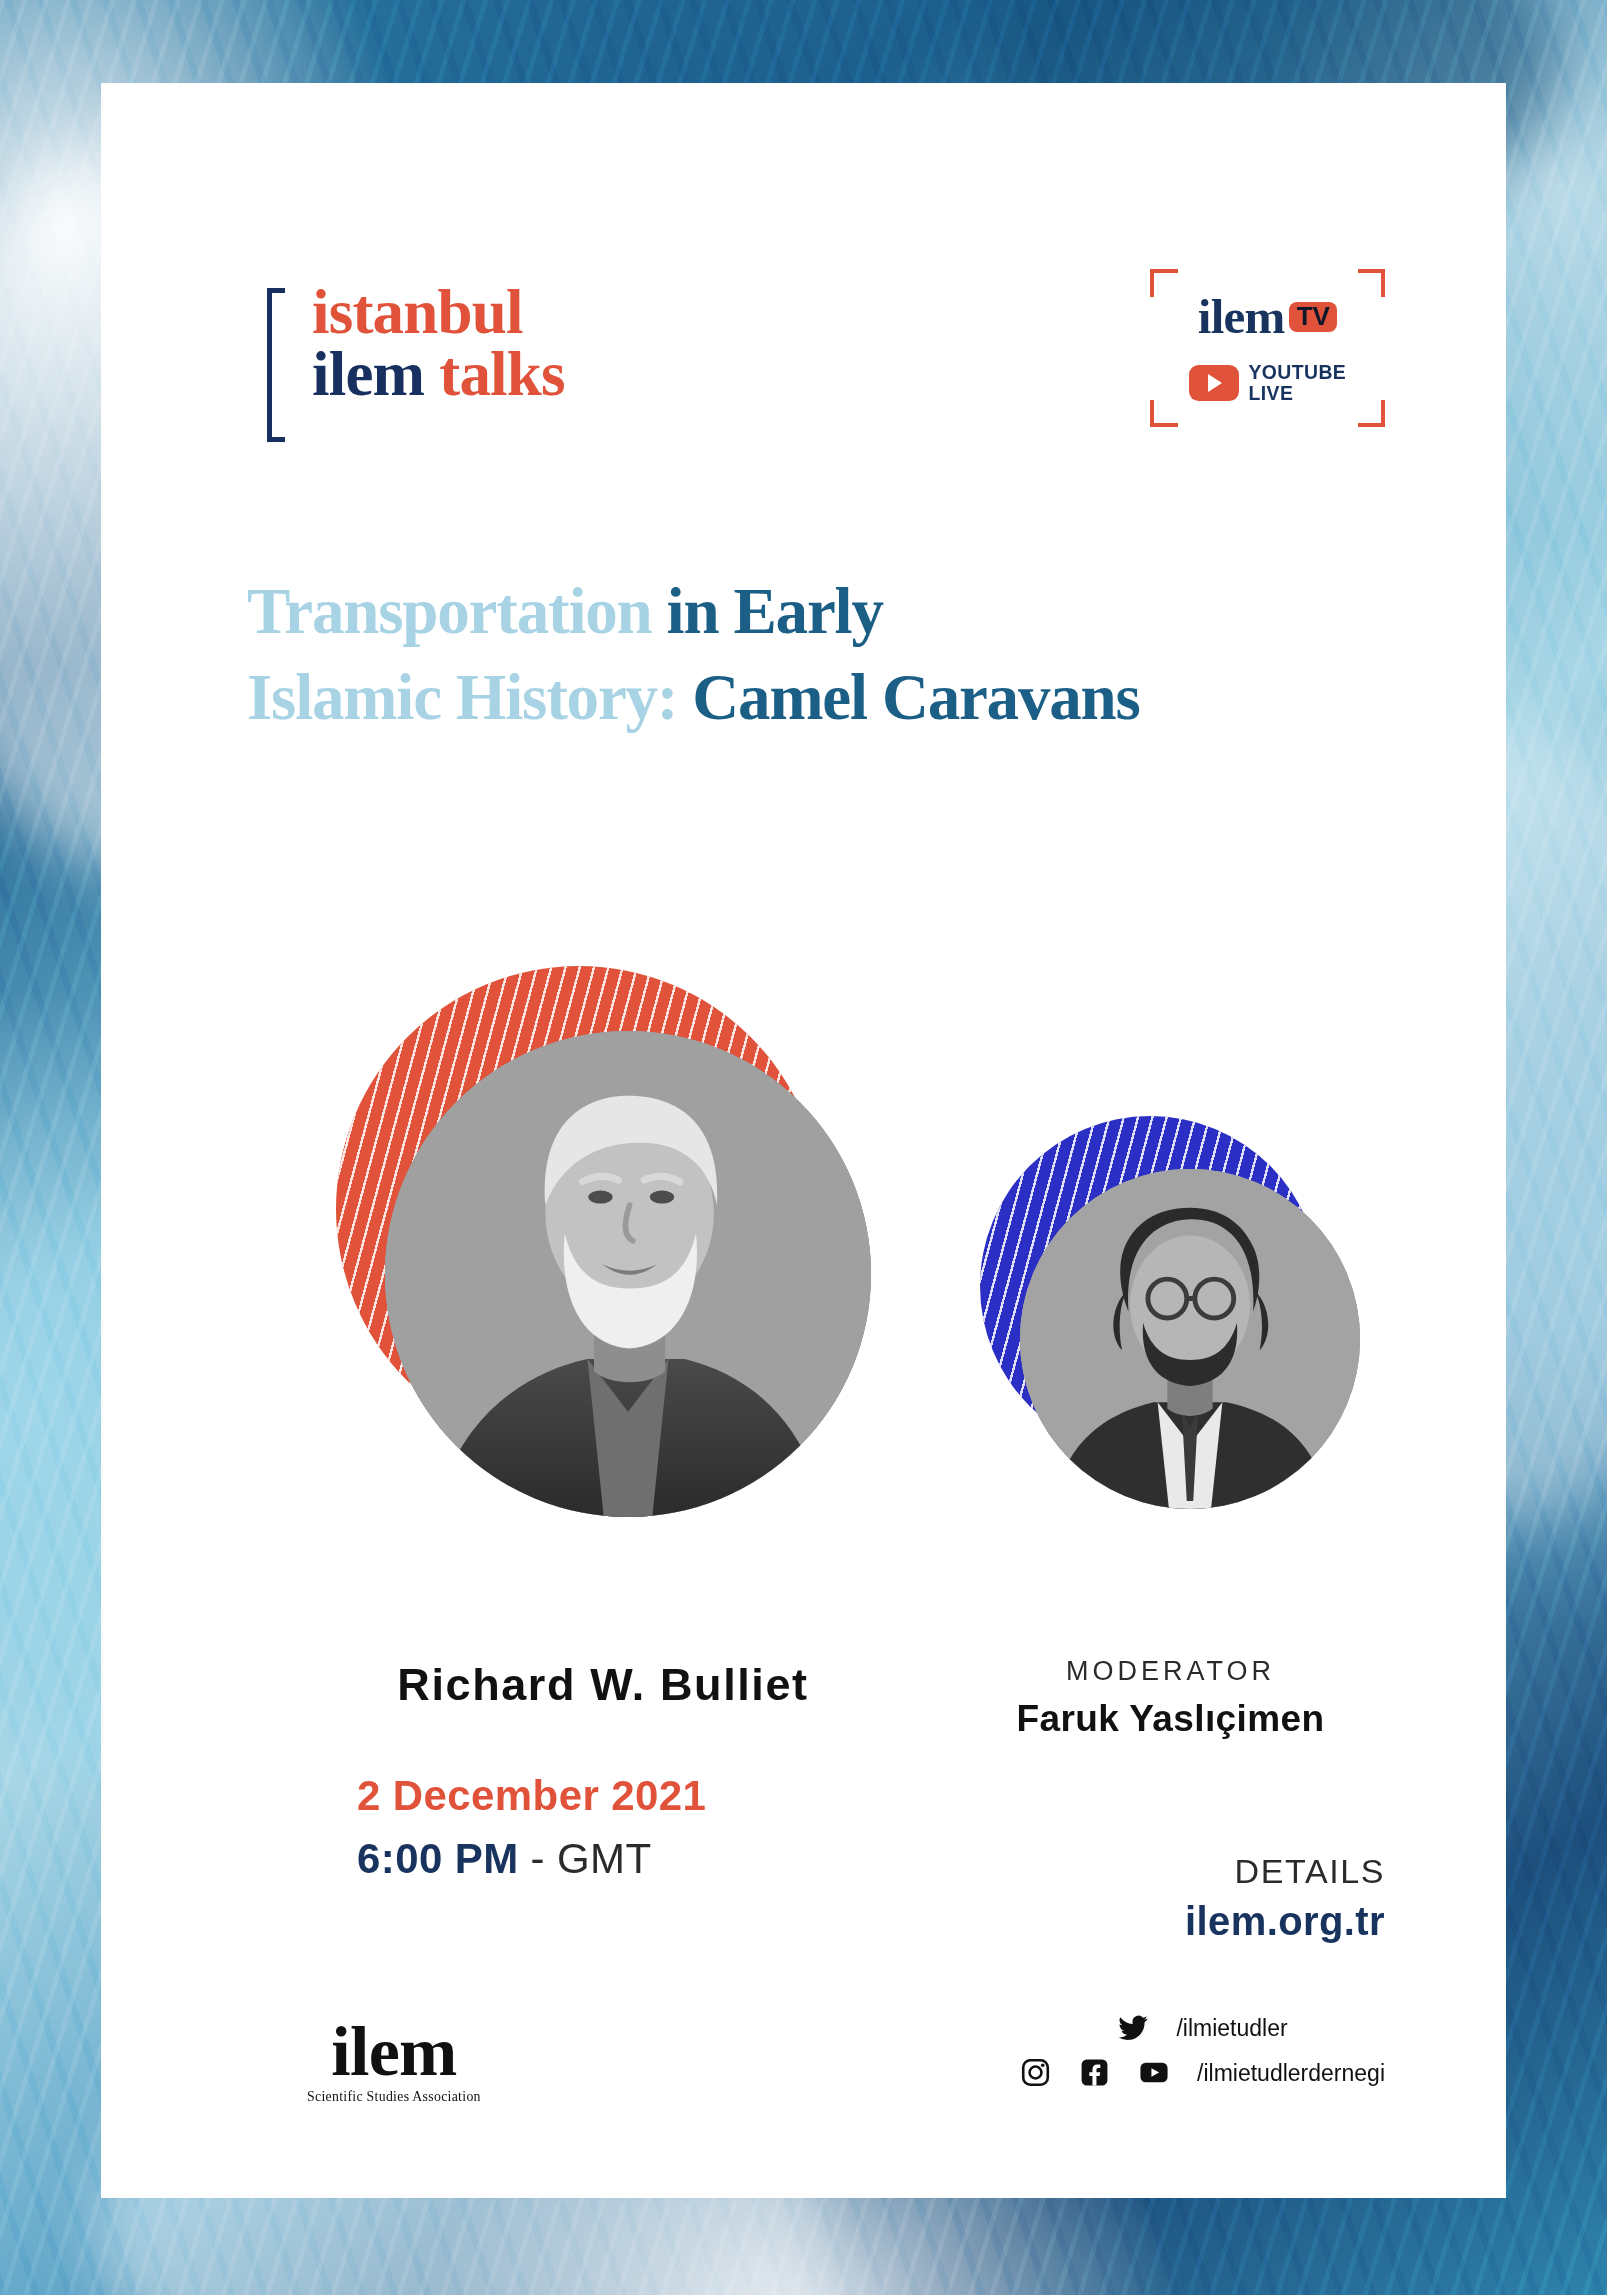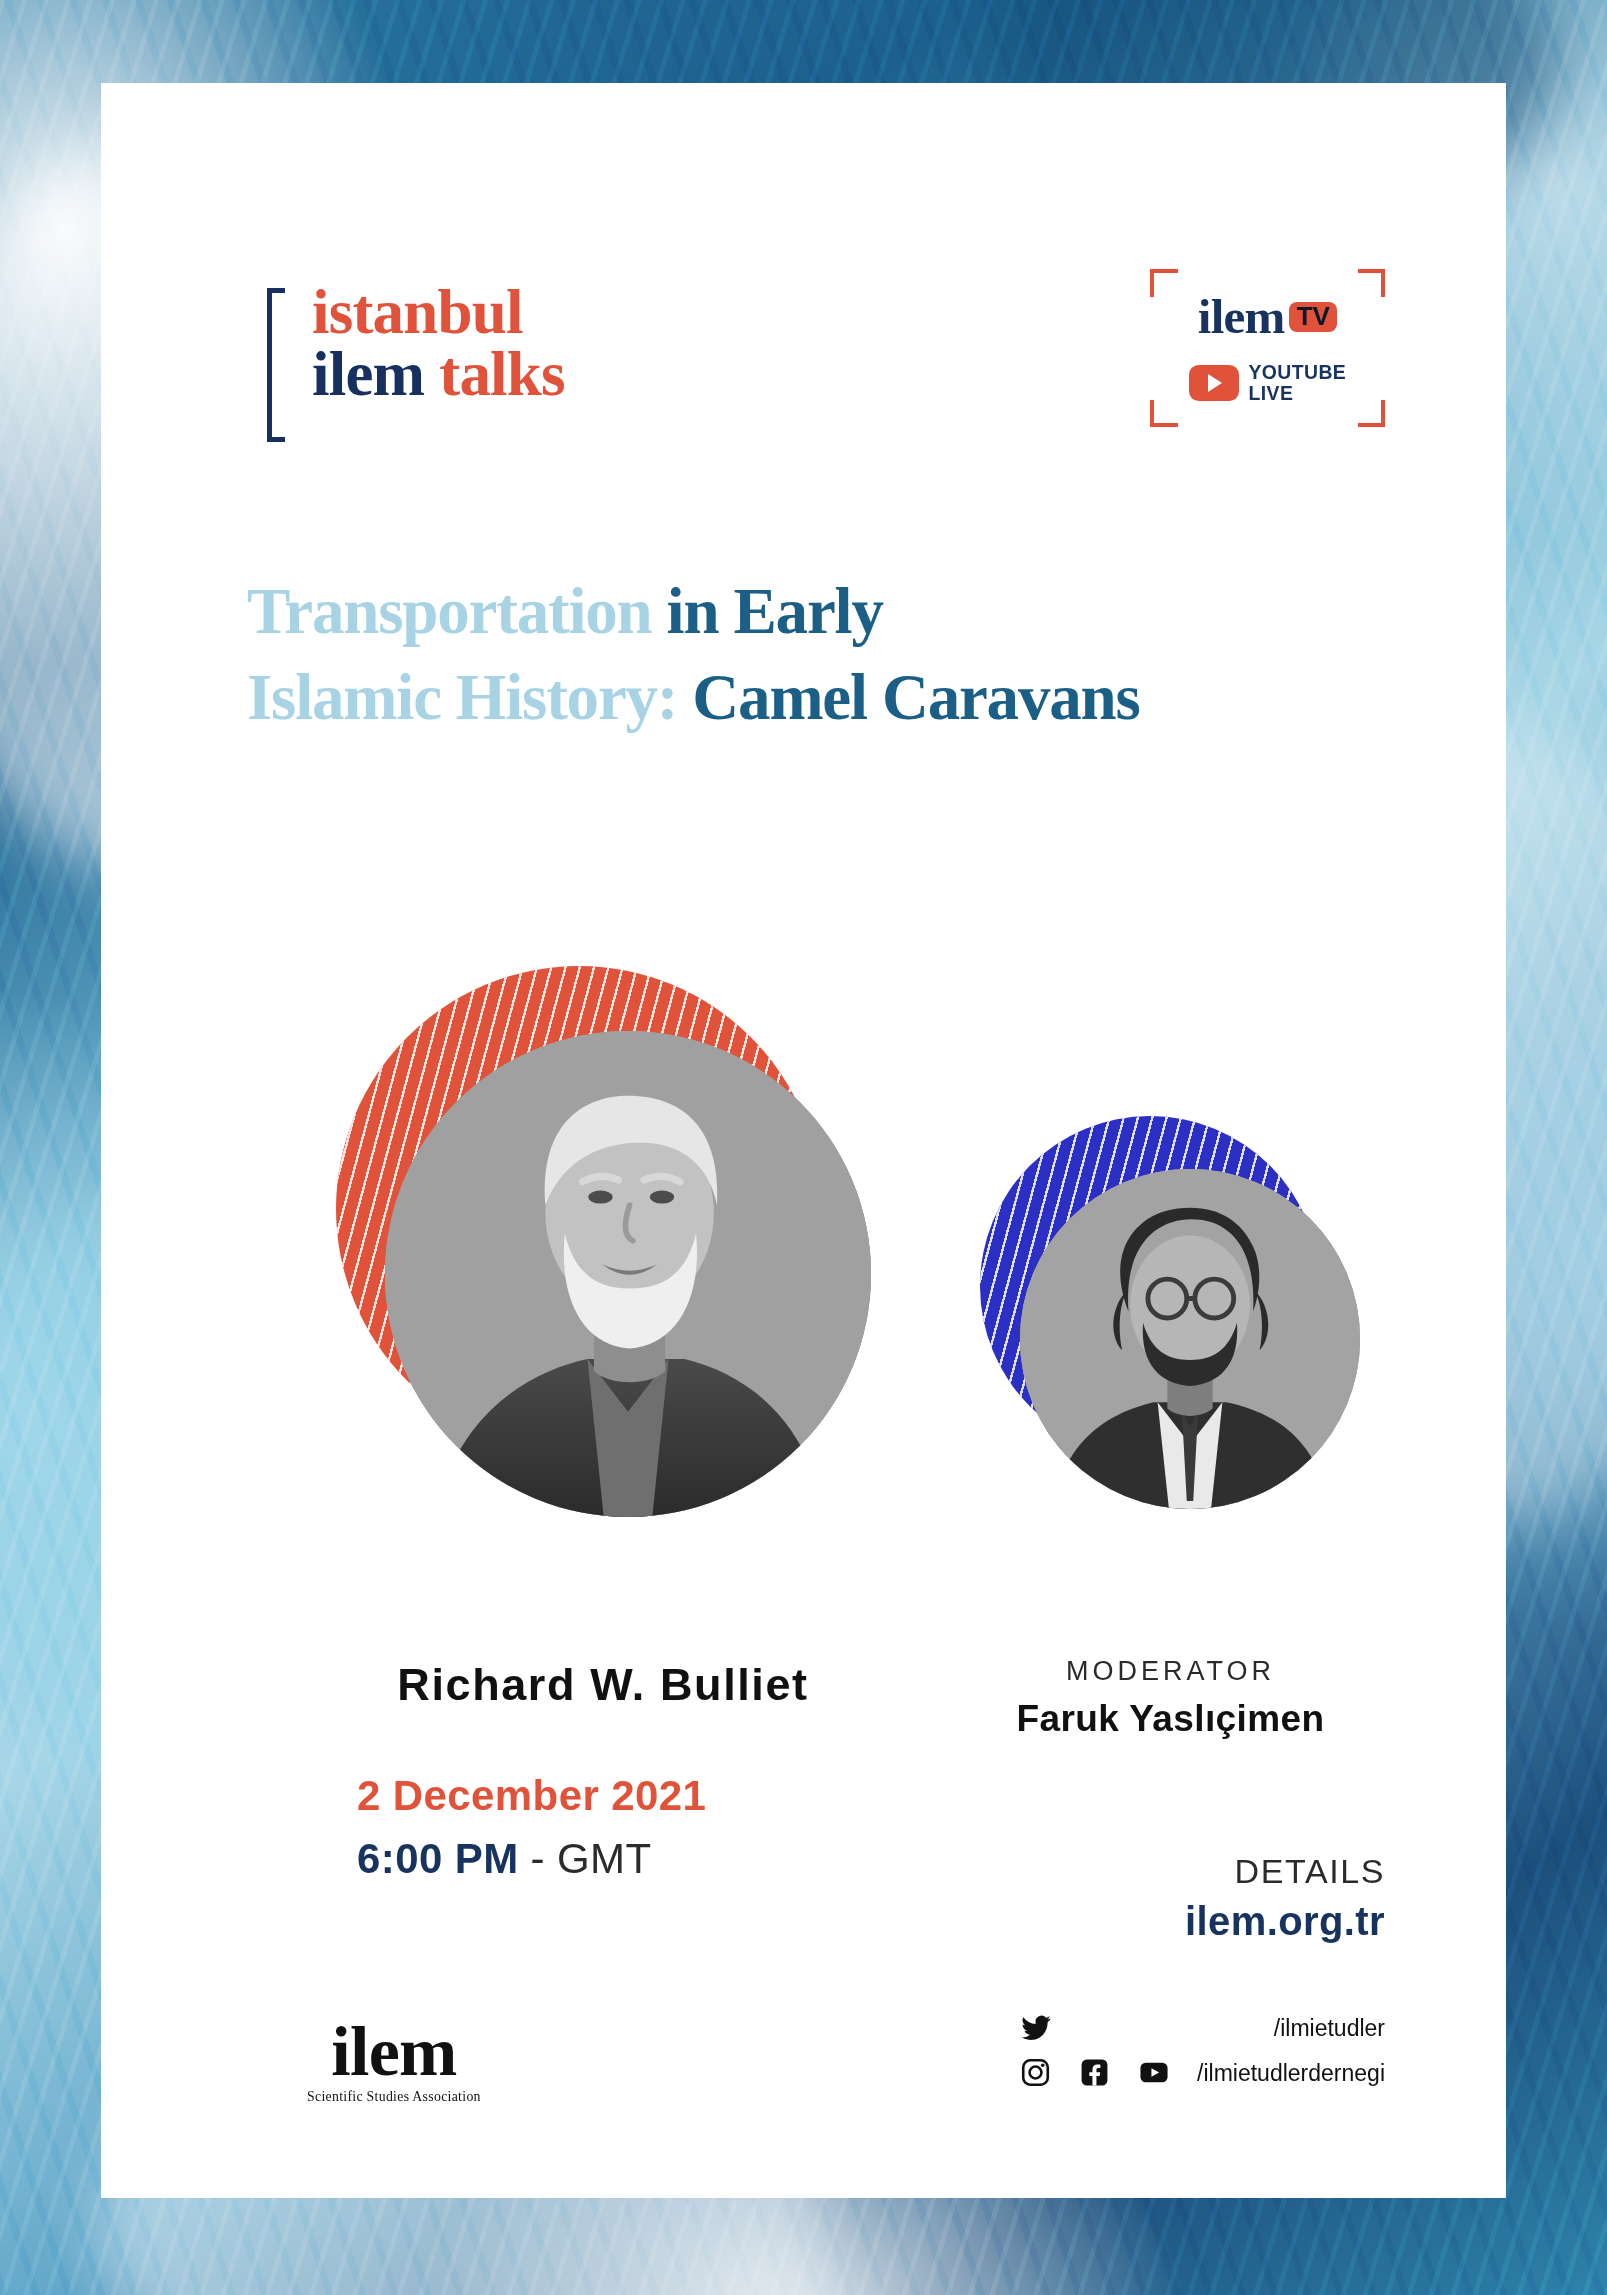--- a/index.html
+++ b/index.html
@@ -181,21 +181,21 @@
   .ilem-logo .word {
     font-family:"Liberation Serif", serif; font-weight:700;
     font-size:70px; color:#111; line-height:.9; letter-spacing:-0.8px;
   }
   .ilem-logo .sub {
     font-family:"Liberation Serif", serif;
     font-size:13.8px; color:#111; margin-top:6.5px; letter-spacing:0.3px;
   }
 
   .social { position:absolute; right:121px; bottom:109px; text-align:right; }
-  .srow { display:flex; align-items:center; justify-content:space-between; gap:27px; }
+  .srow { display:flex; align-items:center; justify-content:center; gap:27px; }
   .srow + .srow { margin-top:13px; }
   .shandle { font-size:23px; color:#111; }
   .sicon { width:32px; height:32px; display:inline-block; position:relative; }
 
   .ic-twitter svg, .ic-fb svg, .ic-ig svg, .ic-yt svg { display:block; }
 </style>
 </head>
 <body>
 
 <div id="bg">

